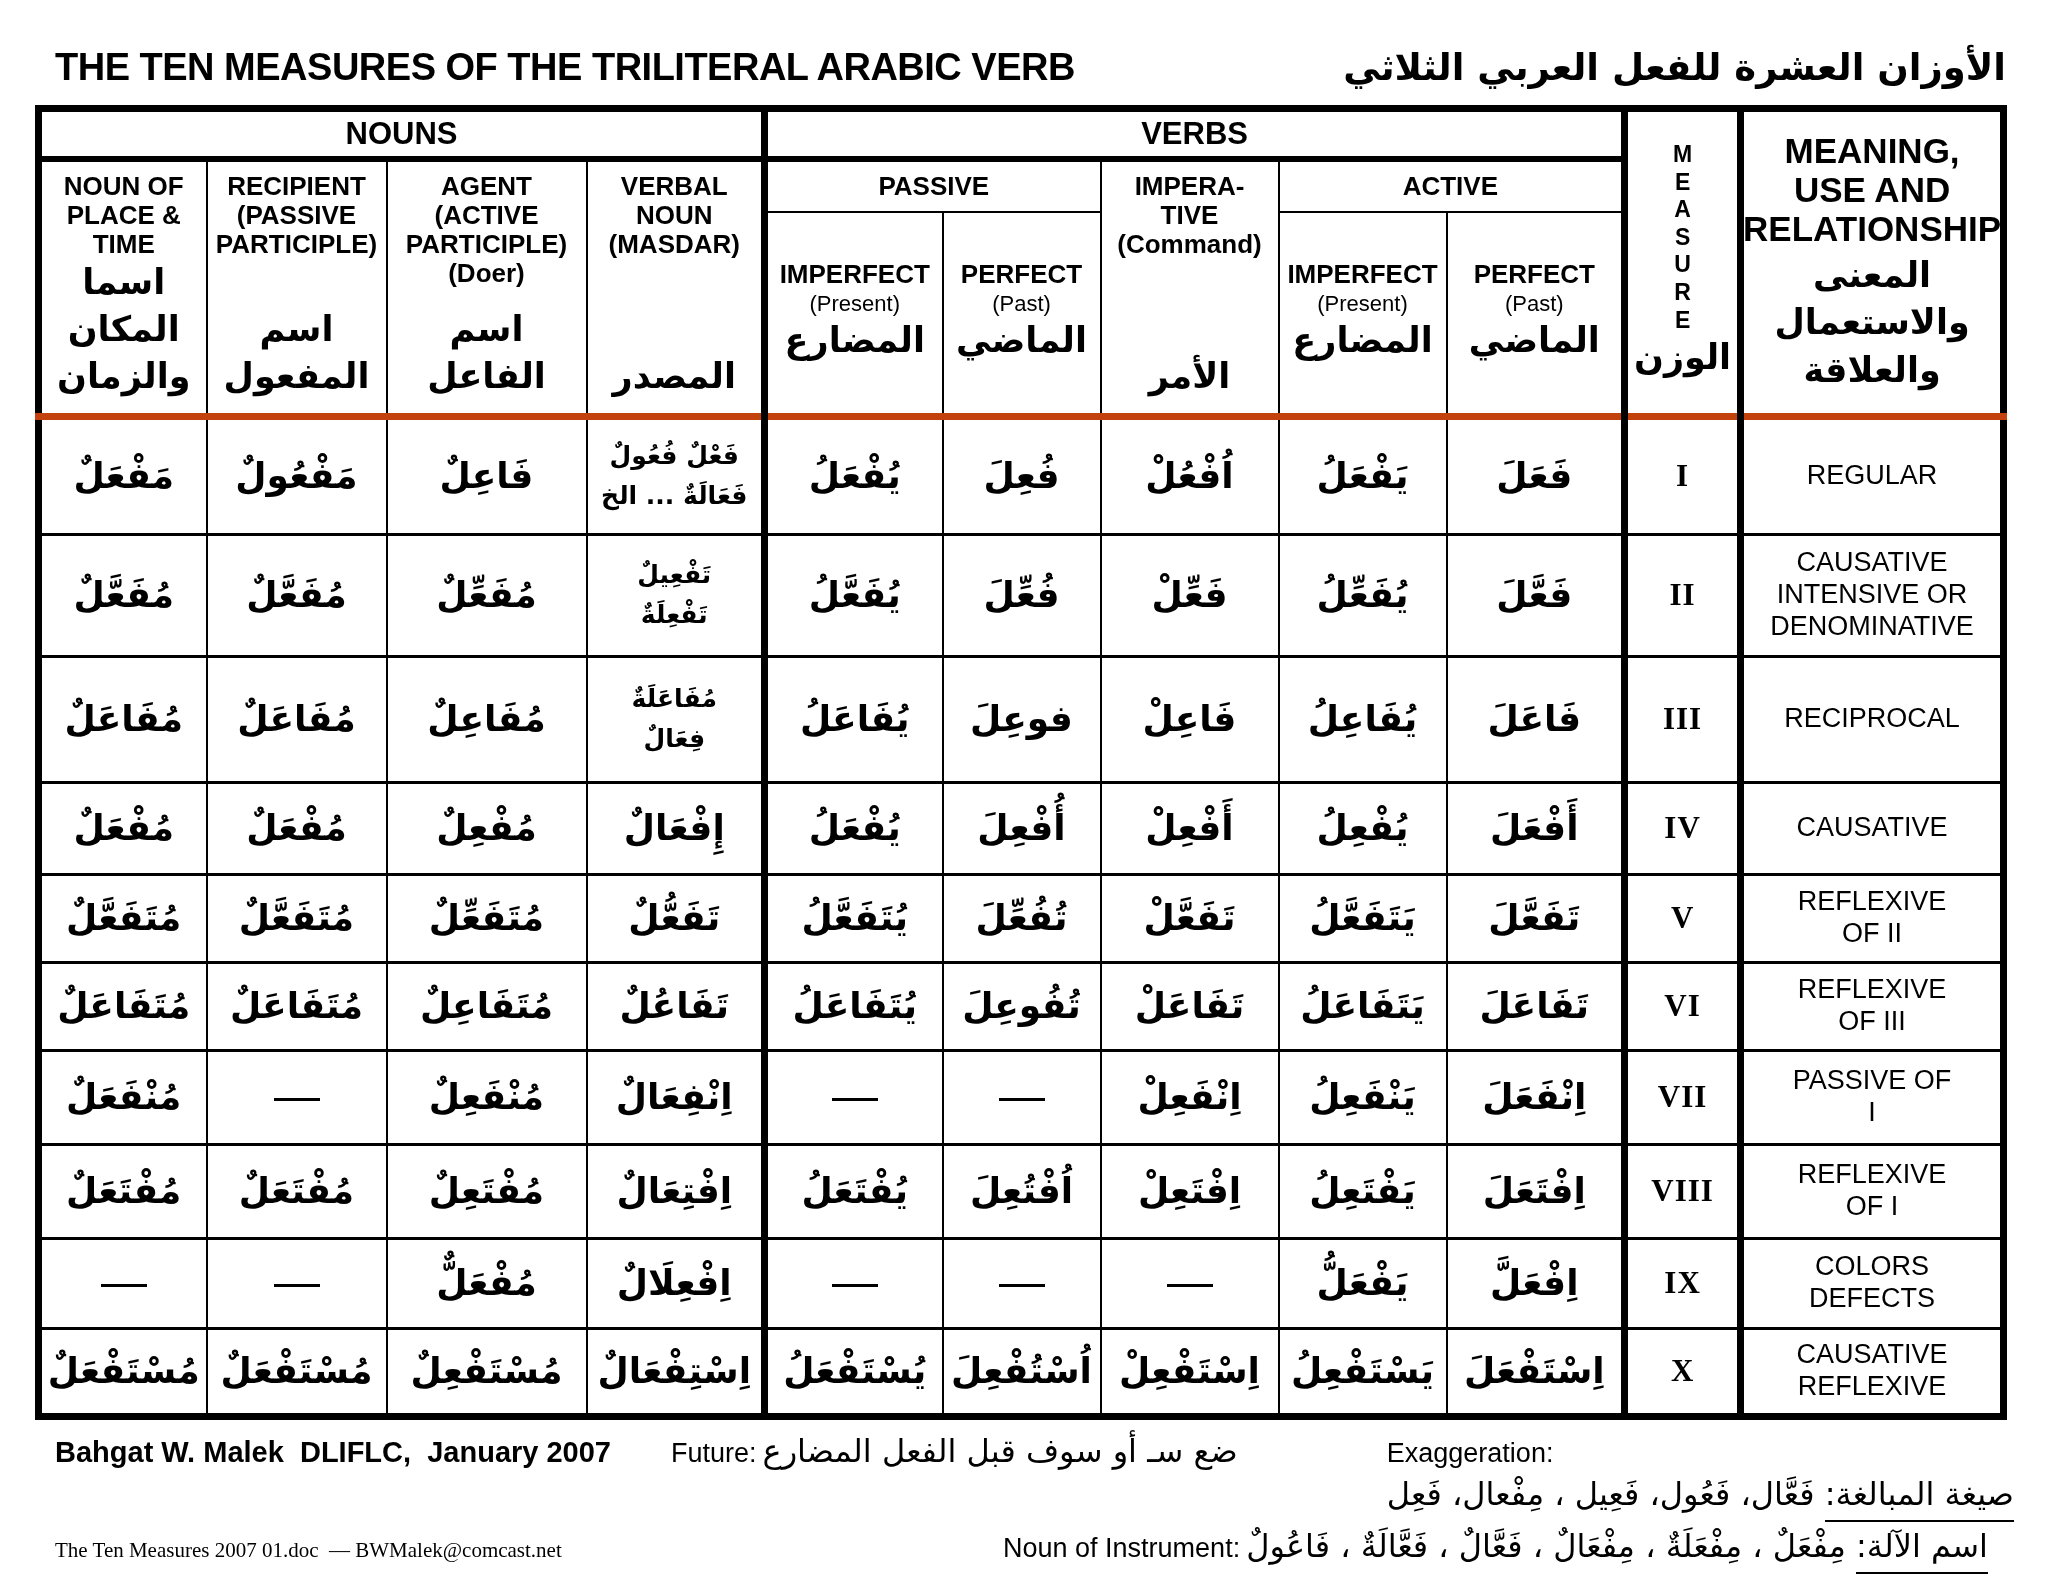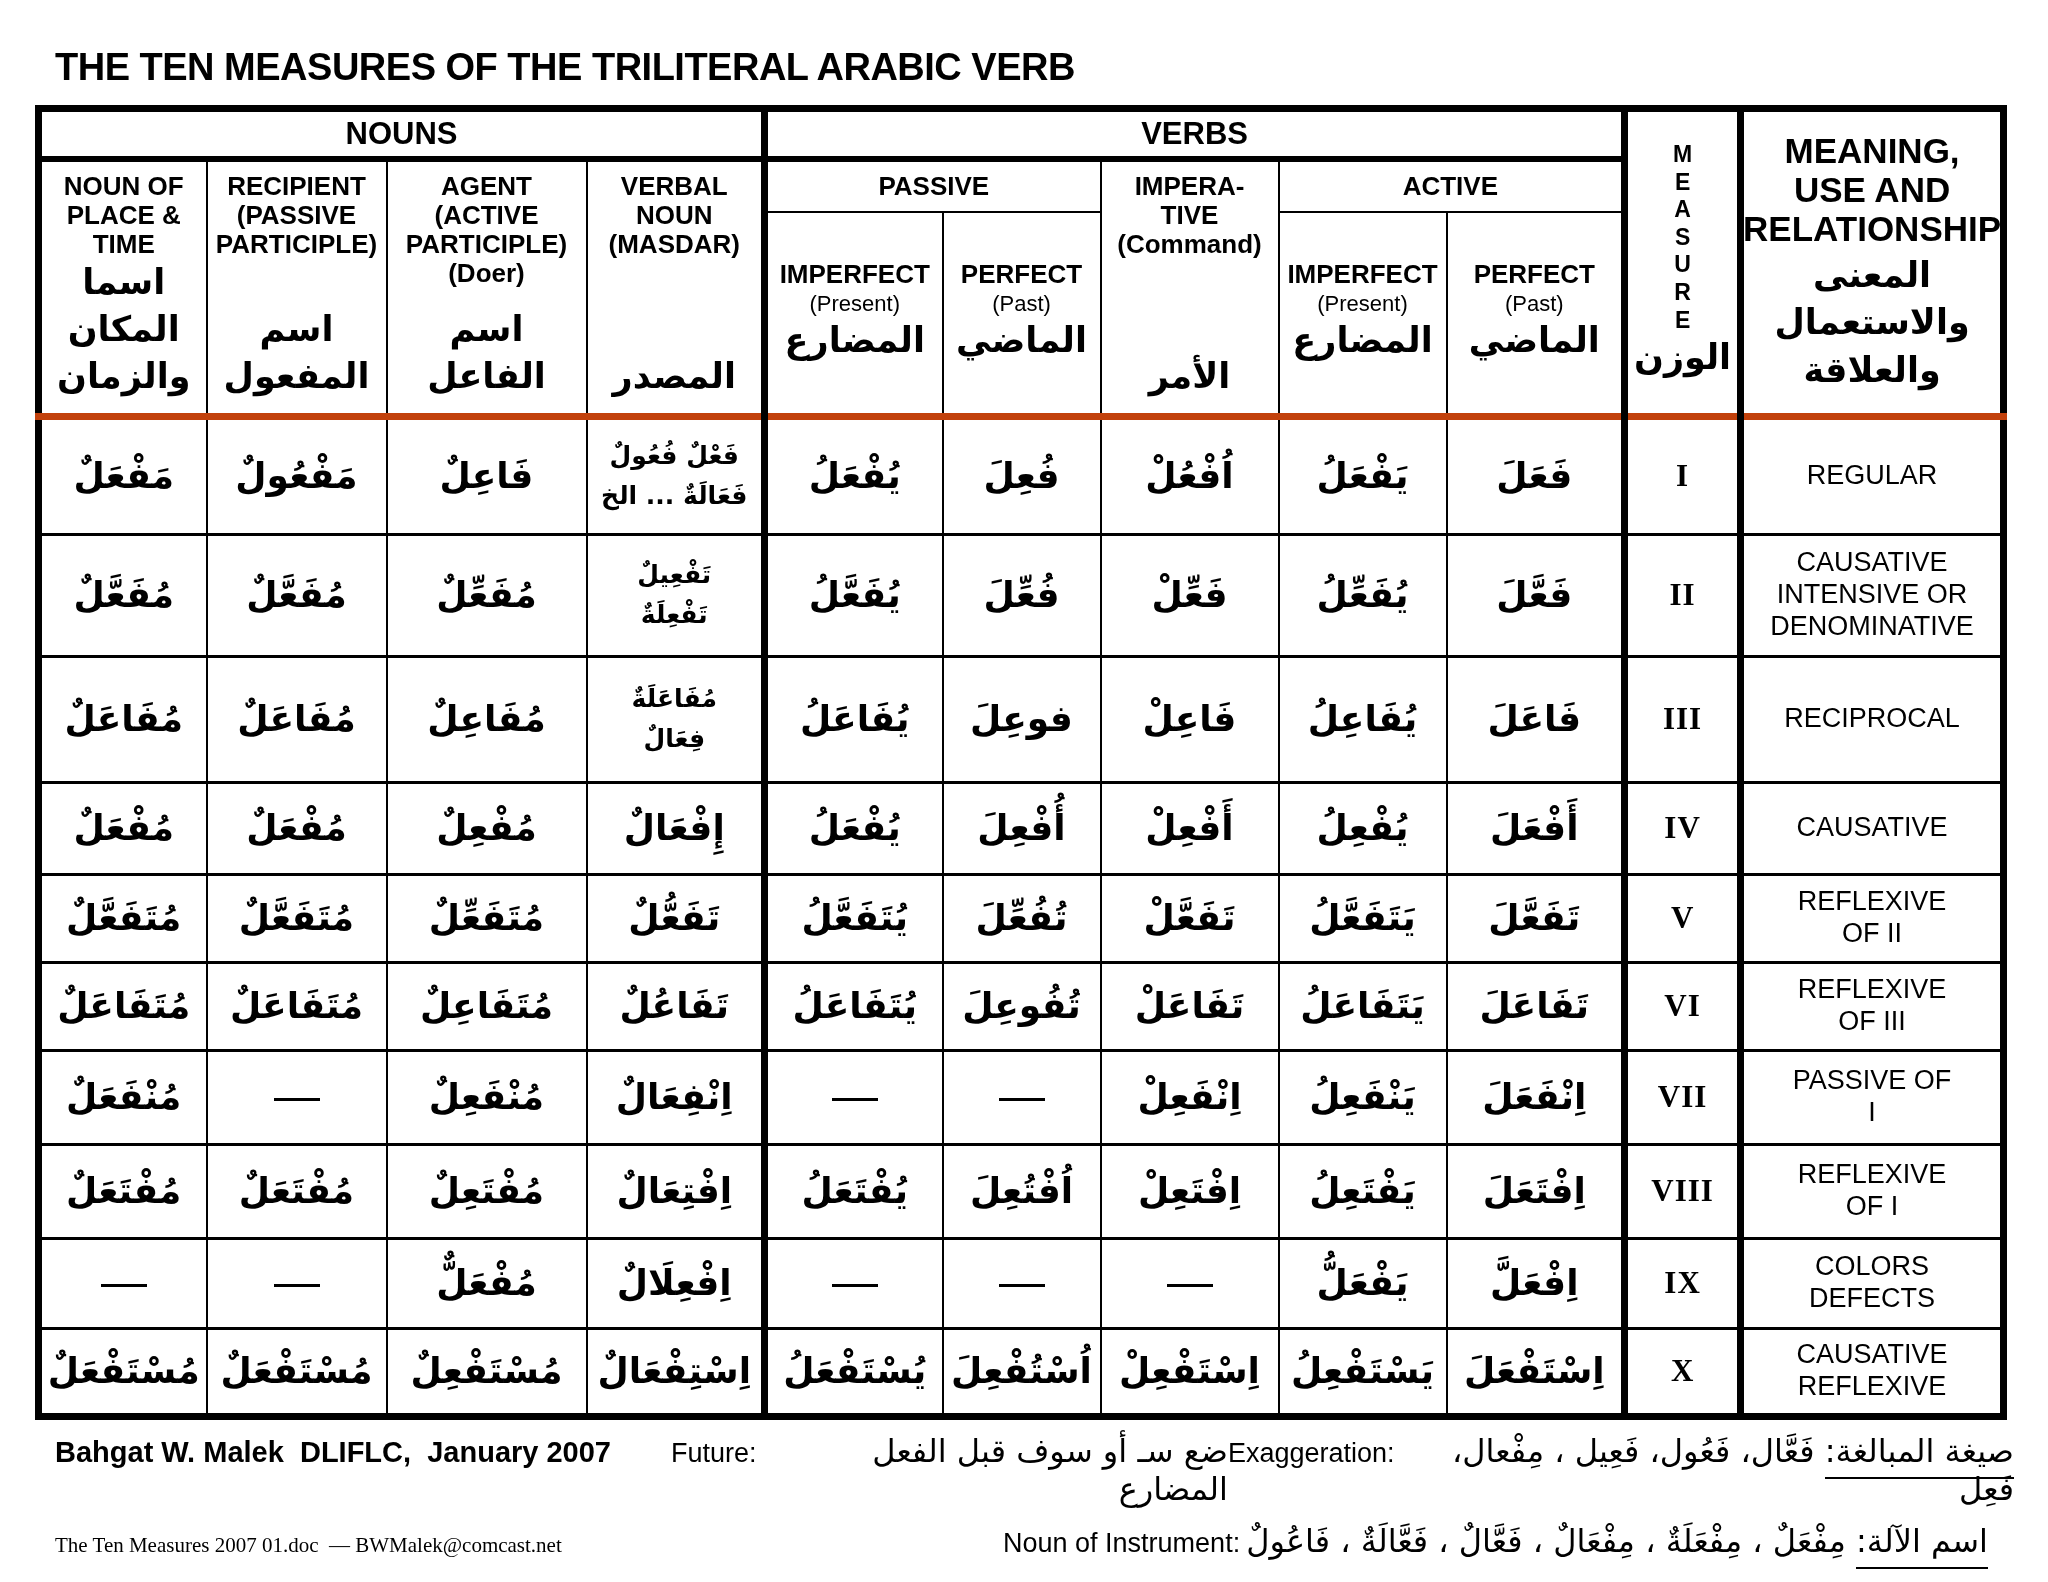--- a/index.html
+++ b/index.html
@@ -53,31 +53,32 @@
   .dash{display:inline-block;width:46px;height:0;border-top:3px solid #000;vertical-align:middle;}
 
   
   .footer{margin:12px 20px 0 55px;}
   .f1{display:flex;align-items:baseline;}
   .author{font-size:29px;font-weight:bold;}
   .flabel{font-size:27px;}
   .far{font-family:"DejaVu Sans",sans-serif;font-size:32px;direction:rtl;}
   .fgroup{display:flex;align-items:baseline;gap:6px;}
   .future-group{margin-left:60px;}
-  .exag-group{margin-left:auto;margin-right:14px;}
+  .exag-group{margin-left:auto;margin-right:14px;flex-direction:column;}
   .uline{text-decoration:none;border-bottom:2px solid #000;padding-bottom:7px;}
   .f2{display:flex;align-items:baseline;margin-top:14px;}
   .fileline{font-family:"Liberation Serif",serif;font-size:21px;}
   .instr-group{margin-left:auto;margin-right:40px;}
 </style>
 </head>
 <body>
 
 <div class="titlebar">
   <div class="title-en">THE TEN MEASURES OF THE TRILITERAL ARABIC VERB</div>
+  <div class="title-ar">الأوزان العشرة للفعل العربي الثلاثي</div>
 </div>
 
 <table>
   <colgroup>
     <col class="c1">
       <col class="c2">
       <col class="c3">
       <col class="c4">
       <col class="c5">
       <col class="c6">

